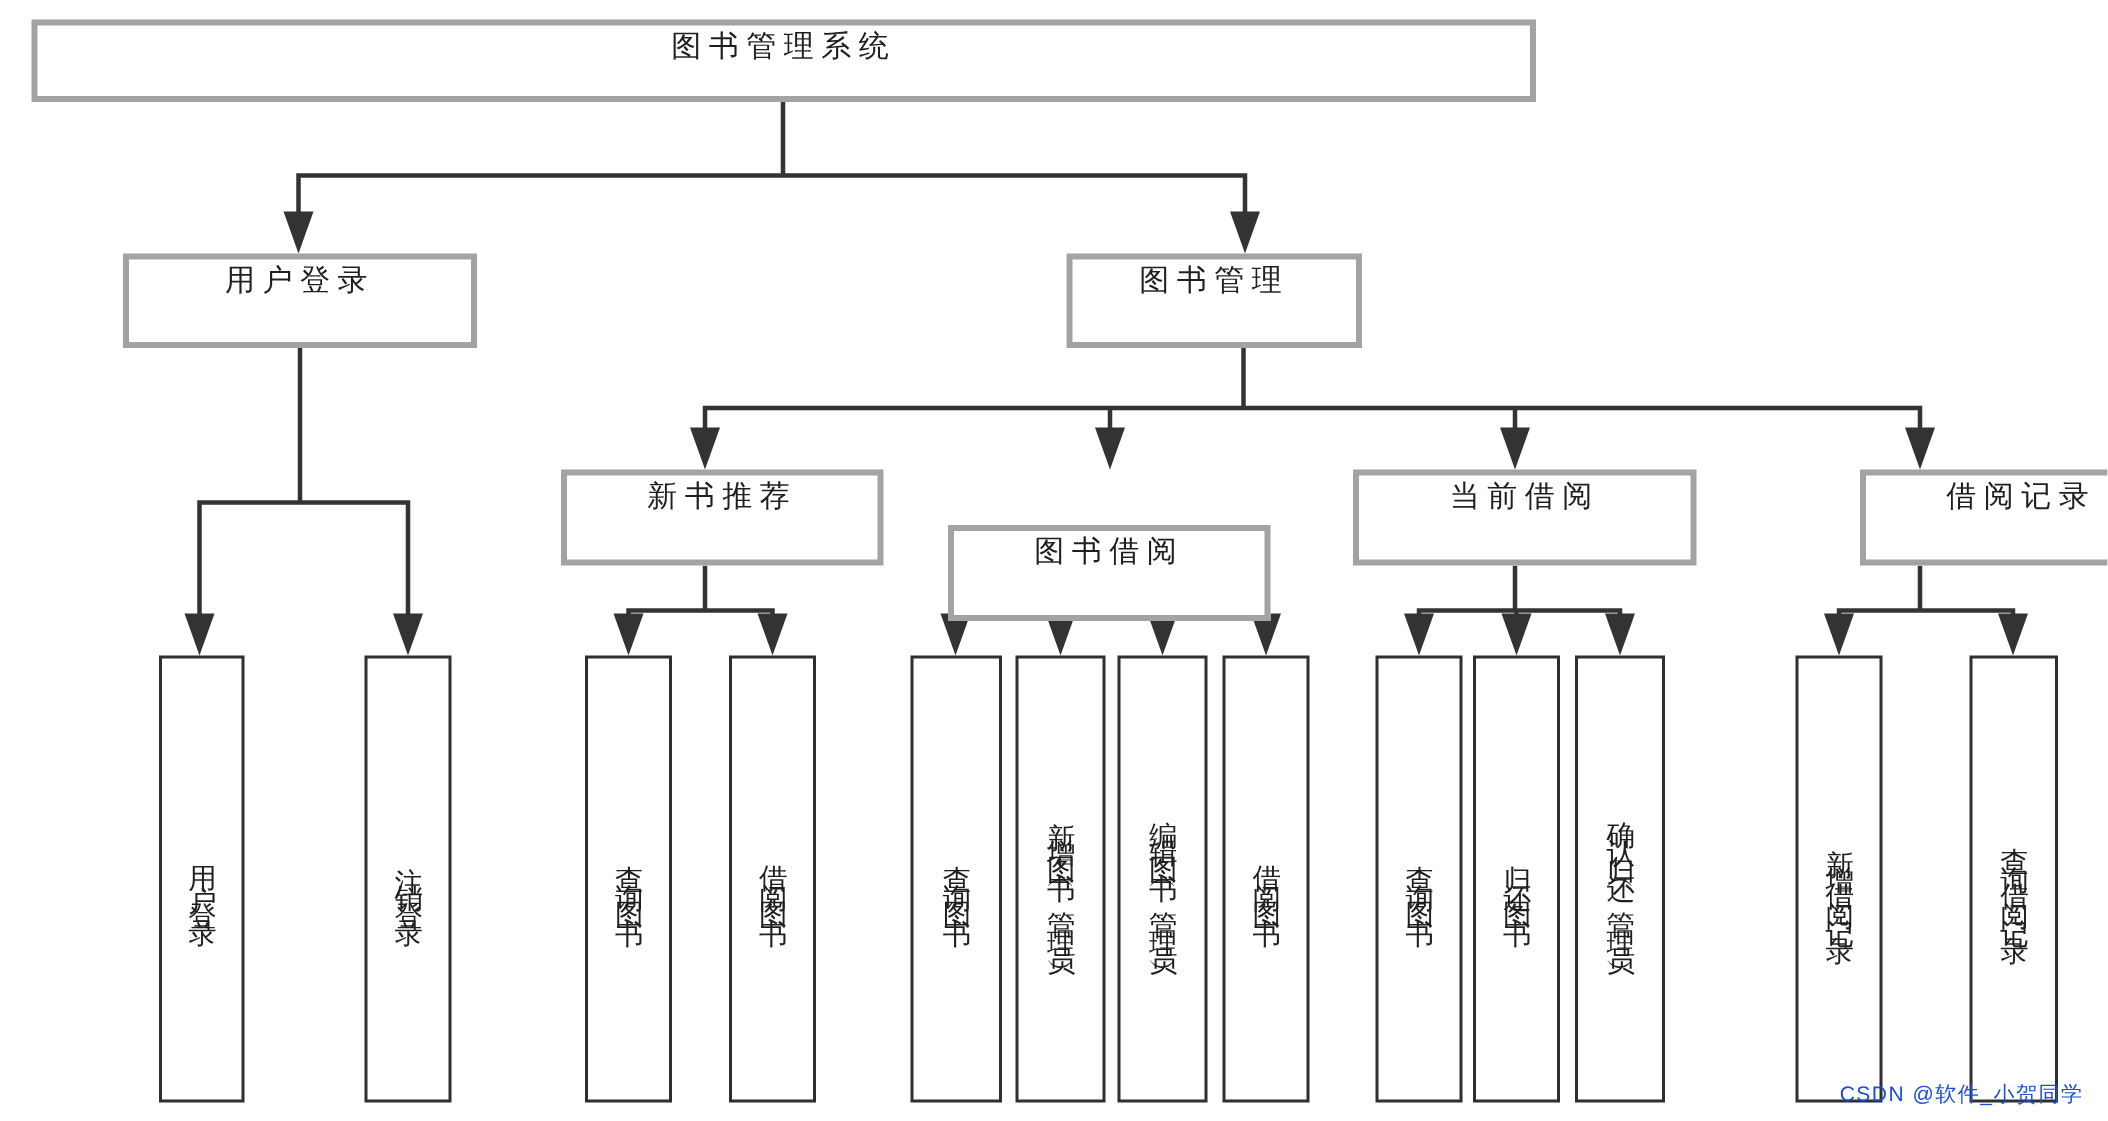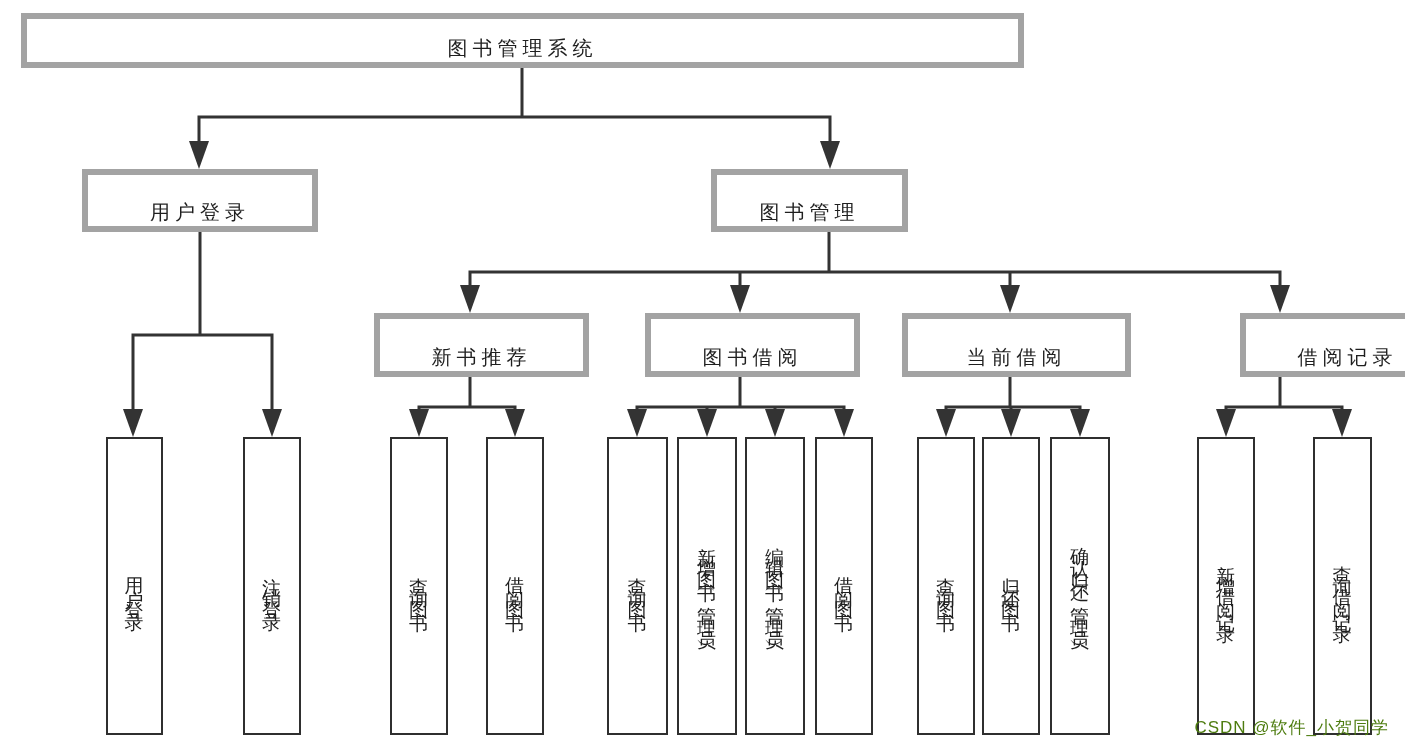--- a/index.html
+++ b/index.html
@@ -9,24 +9,24 @@
     height: 747px;
     background: #ffffff;
     overflow: hidden;
     font-family: "Liberation Sans", sans-serif;
     color: #222222;
   }
   #wires { position: absolute; left: 0; top: 0; width: 1405px; height: 747px; }
   .box {
     position: absolute;
     background: #ffffff;
-    border: 6px solid #a3a3a3;
+    border: 4px solid #a3a3a3;
     box-sizing: border-box;
     display: flex;
-    align-items: flex-end;
+    align-items: flex-start;
     justify-content: center;
   }
   .box .htext {
     font-size: 20px;
     letter-spacing: 5px;
     white-space: nowrap;
     color: #1f1f1f;
   }
   .root { left: 21px; top: 13px; width: 1003px; height: 55px; }
   .lvl2 { top: 169px; height: 63px; }
@@ -48,23 +48,23 @@
     font-size: 19px;
     letter-spacing: 12px;
     line-height: 1;
     color: #1f1f1f;
     white-space: nowrap;
   }
   .watermark {
     position: absolute;
     right: 16px;
     bottom: 8px;
-    font-size: 17px;
+    font-size: 14px;
     letter-spacing: 1px;
-    color: #4d7c0f;
+    color: #1d4ed8;
     white-space: nowrap;
   }
 </style>
 </head>
 <body>
 
 <div id="canvas">
 
   <svg id="wires" viewBox="0 0 1405 747" xmlns="http://www.w3.org/2000/svg">
     <g stroke="#333333" stroke-width="3" fill="none">
@@ -116,21 +116,21 @@
   <div class="box lvl2" style="left:82px;width:236px;">
     <span class="htext">用户登录</span>
   </div>
   <div class="box lvl2" style="left:711px;width:197px;">
     <span class="htext">图书管理</span>
   </div>
 
   <div class="box lvl3" style="left:363px;width:215px;margin-left:11px;">
     <span class="htext">新书推荐</span>
   </div>
-  <div class="box lvl3" style="left:645px;width:215px;">
+  <div class="box lvl3" style="left:632px;width:215px;margin-top:37px;">
     <span class="htext">图书借阅</span>
   </div>
   <div class="box lvl3" style="left:902px;width:229px;">
     <span class="htext">当前借阅</span>
   </div>
   <div class="box lvl3" style="left:1240px;width:215px;">
     <span class="htext">借阅记录</span>
   </div>
 
   <div class="leaf" style="left:106px;width:57px;">

